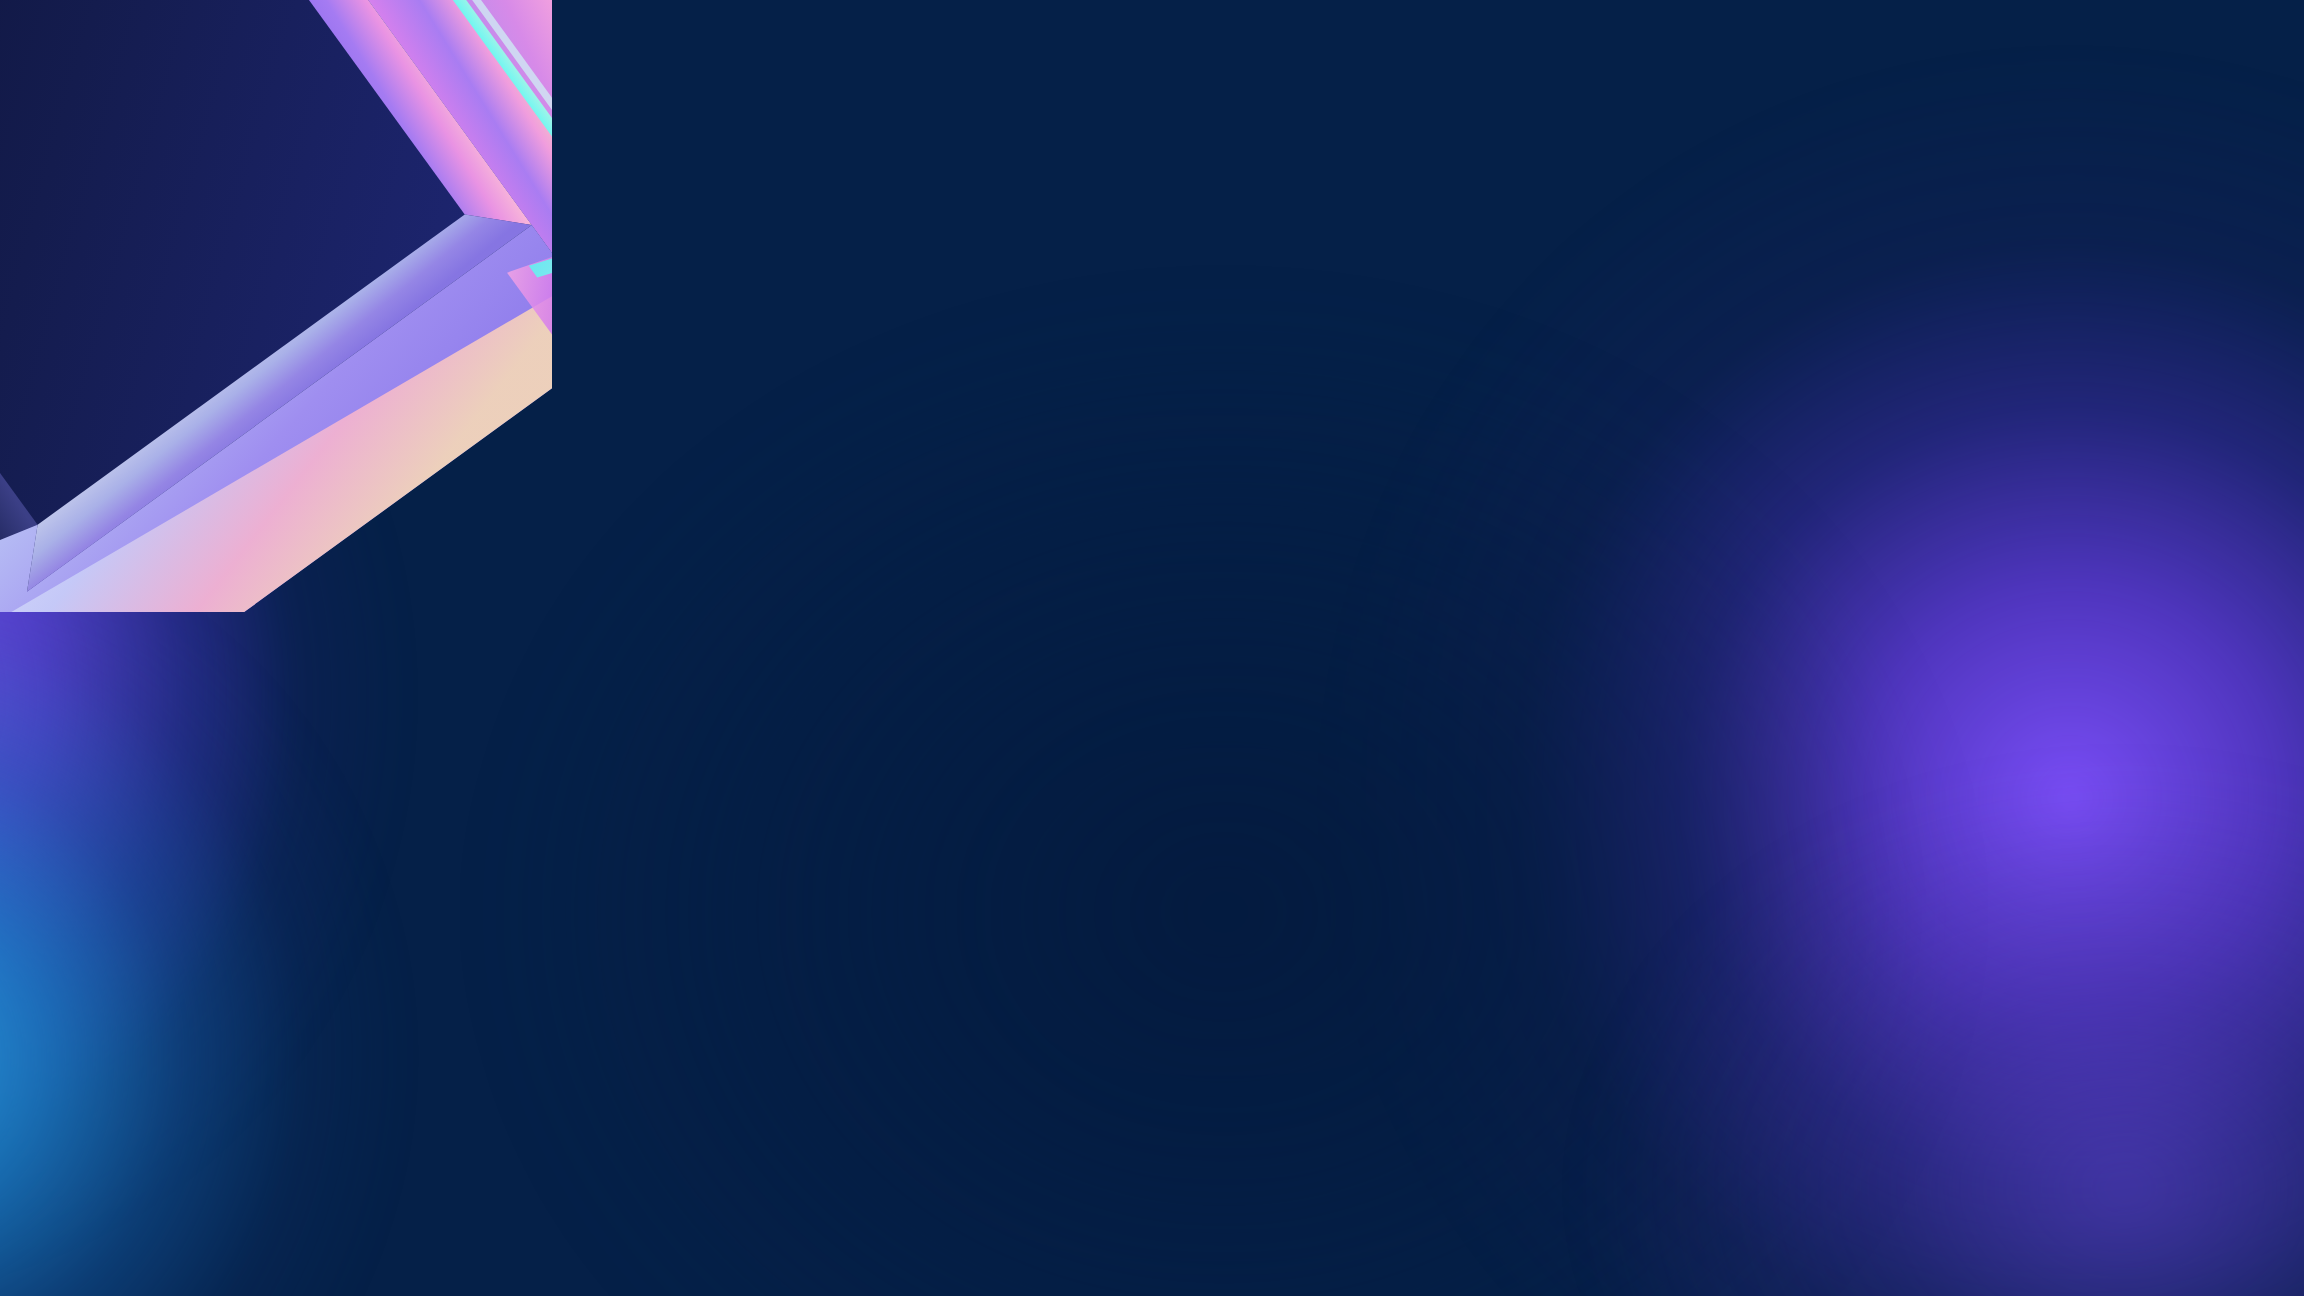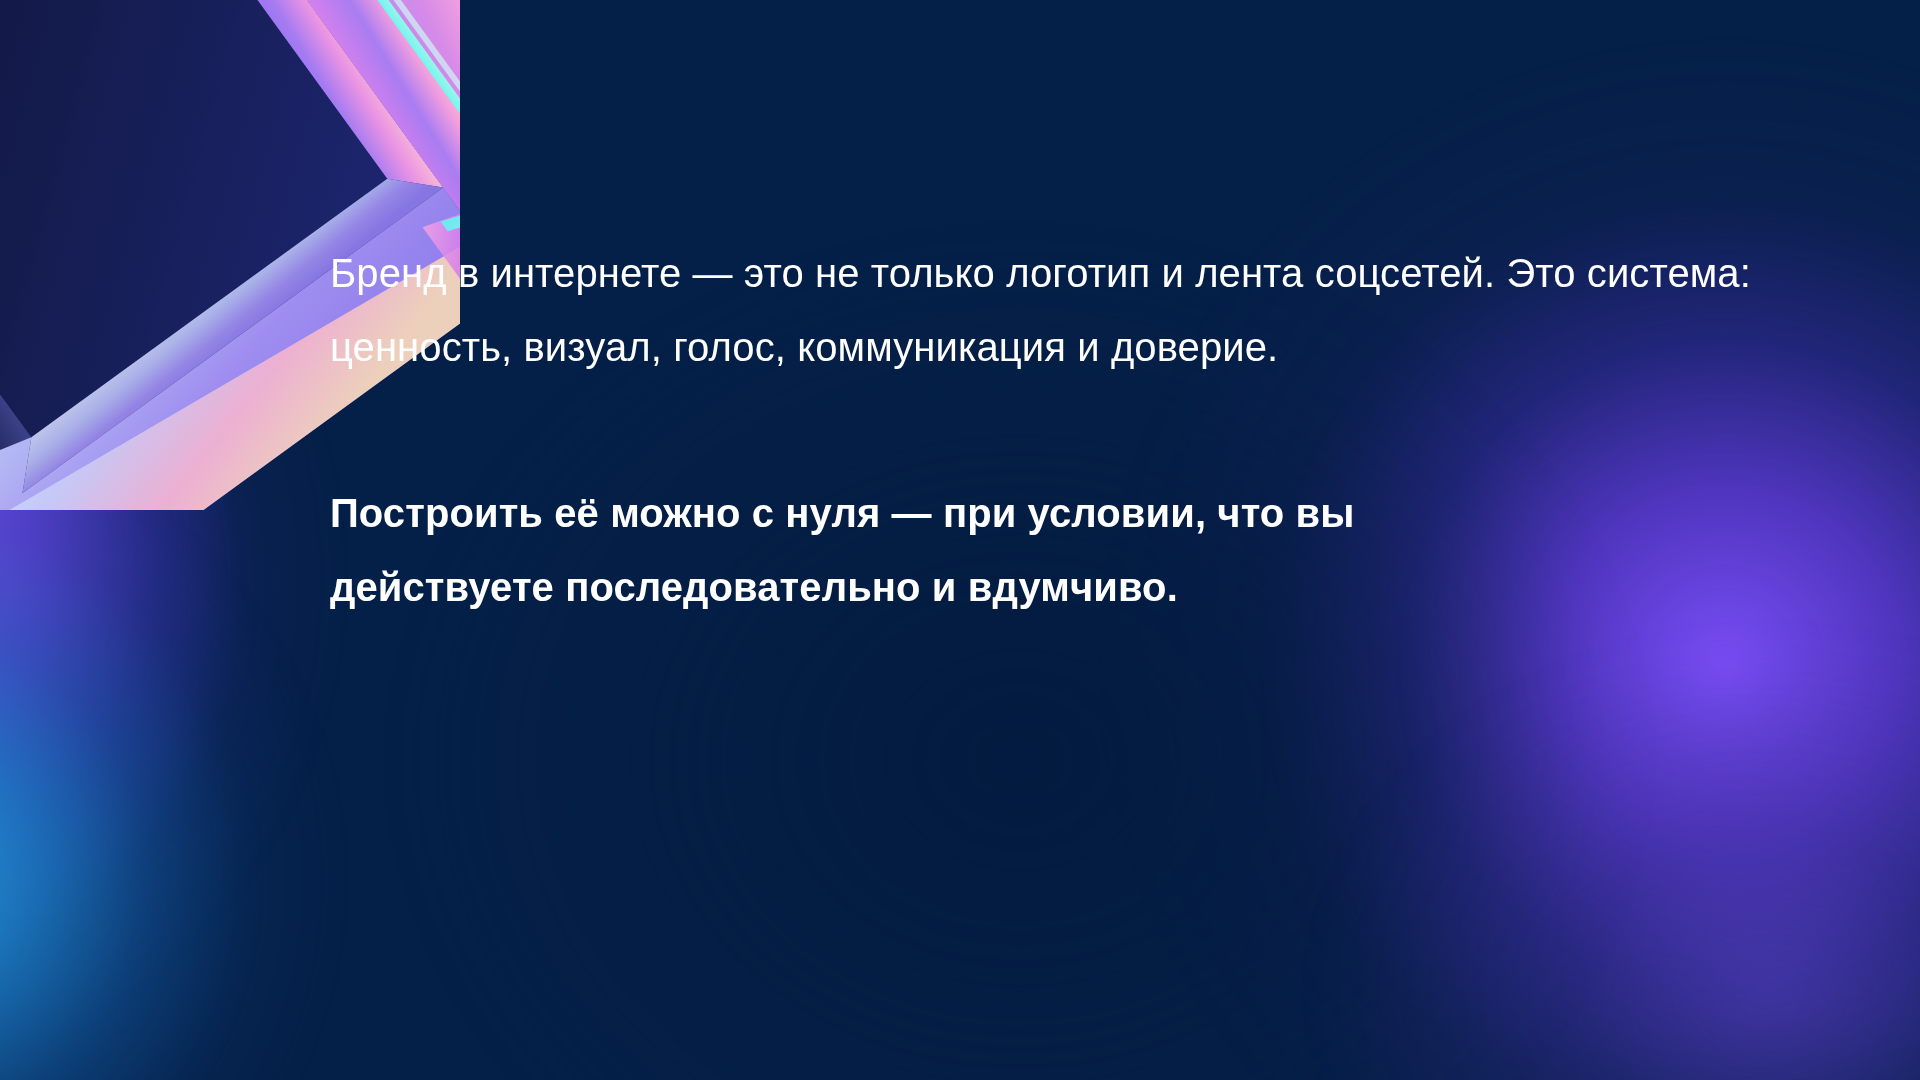--- a/index.html
+++ b/index.html
@@ -229,18 +229,14 @@
       <path d="M-200,200 L120,120 L160,170 L160,420 L-200,360 Z" fill="url(#gLeftPale)" opacity="0.55"></path>
 
       <path d="M-200,170 L130,126 L134,140 L-200,186 Z" fill="url(#gCyanEdge)" opacity="0.95"></path>
 
       <path d="M60,-30 L300,-30 L210,115 L120,120 Z" fill="#ffffff" opacity="0.12"></path>
 
       <path d="M120,120 L300,120 L190,260 L120,240 Z" fill="#05091f" opacity="0.35"></path>
     </g>
   </svg>
 
-  <div id="content">
-    <p class="para para-regular">Бренд в интернете — это не только логотип и лента соцсетей. Это система: ценность, визуал, голос, коммуникация и доверие.</p>
-    <p class="para para-bold">Построить её можно с нуля — при условии, что вы действуете последовательно и вдумчиво.</p>
-  </div>
 
 </div>
 
 </body></html>

